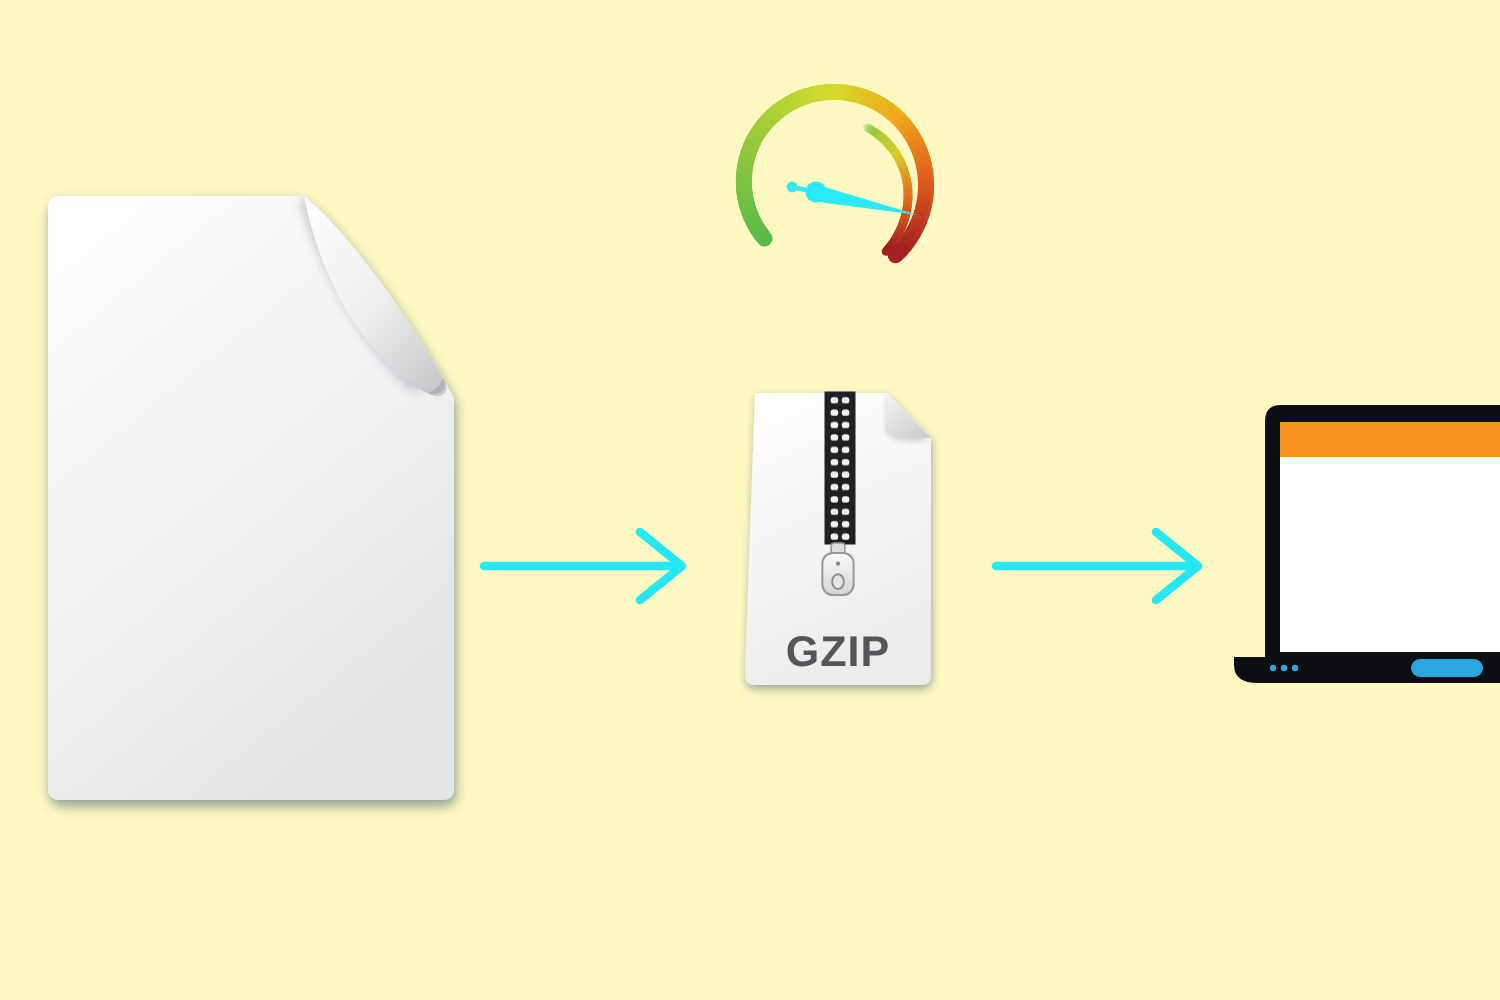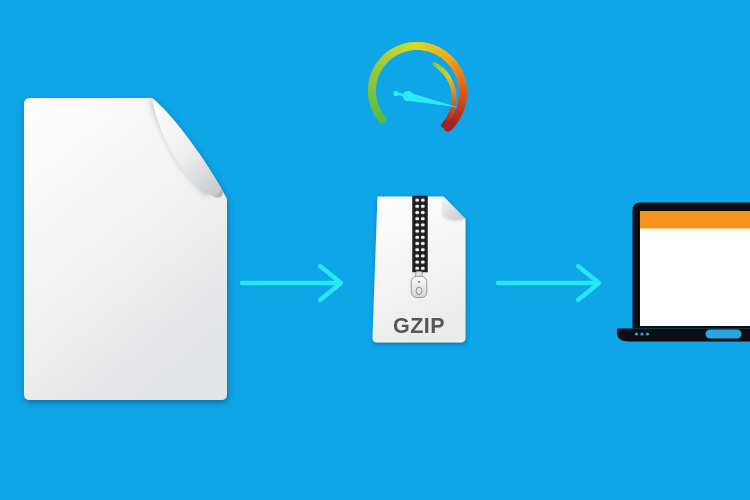--- a/index.html
+++ b/index.html
@@ -1,17 +1,17 @@
 <!DOCTYPE html>
 <html><head>
 <meta charset="utf-8">
 <style>
   html,body{margin:0;padding:0;}
   body{font-family:"Liberation Sans",sans-serif;}
-  .scene{position:relative;width:750px;height:500px;background:#0ea5e9;overflow:hidden;}
+  .scene{position:relative;width:750px;height:500px;background:#fef9c3;overflow:hidden;}
   .scene svg{display:block;width:750px;height:500px;}
   text{font-family:"Liberation Sans",sans-serif;}
 </style>
 </head>
 <body>
 
 <div class="scene">
 <svg viewBox="0 0 750 500">
   <defs>
     <linearGradient id="pageGrad" x1="0" y1="0" x2="0.55" y2="1">

